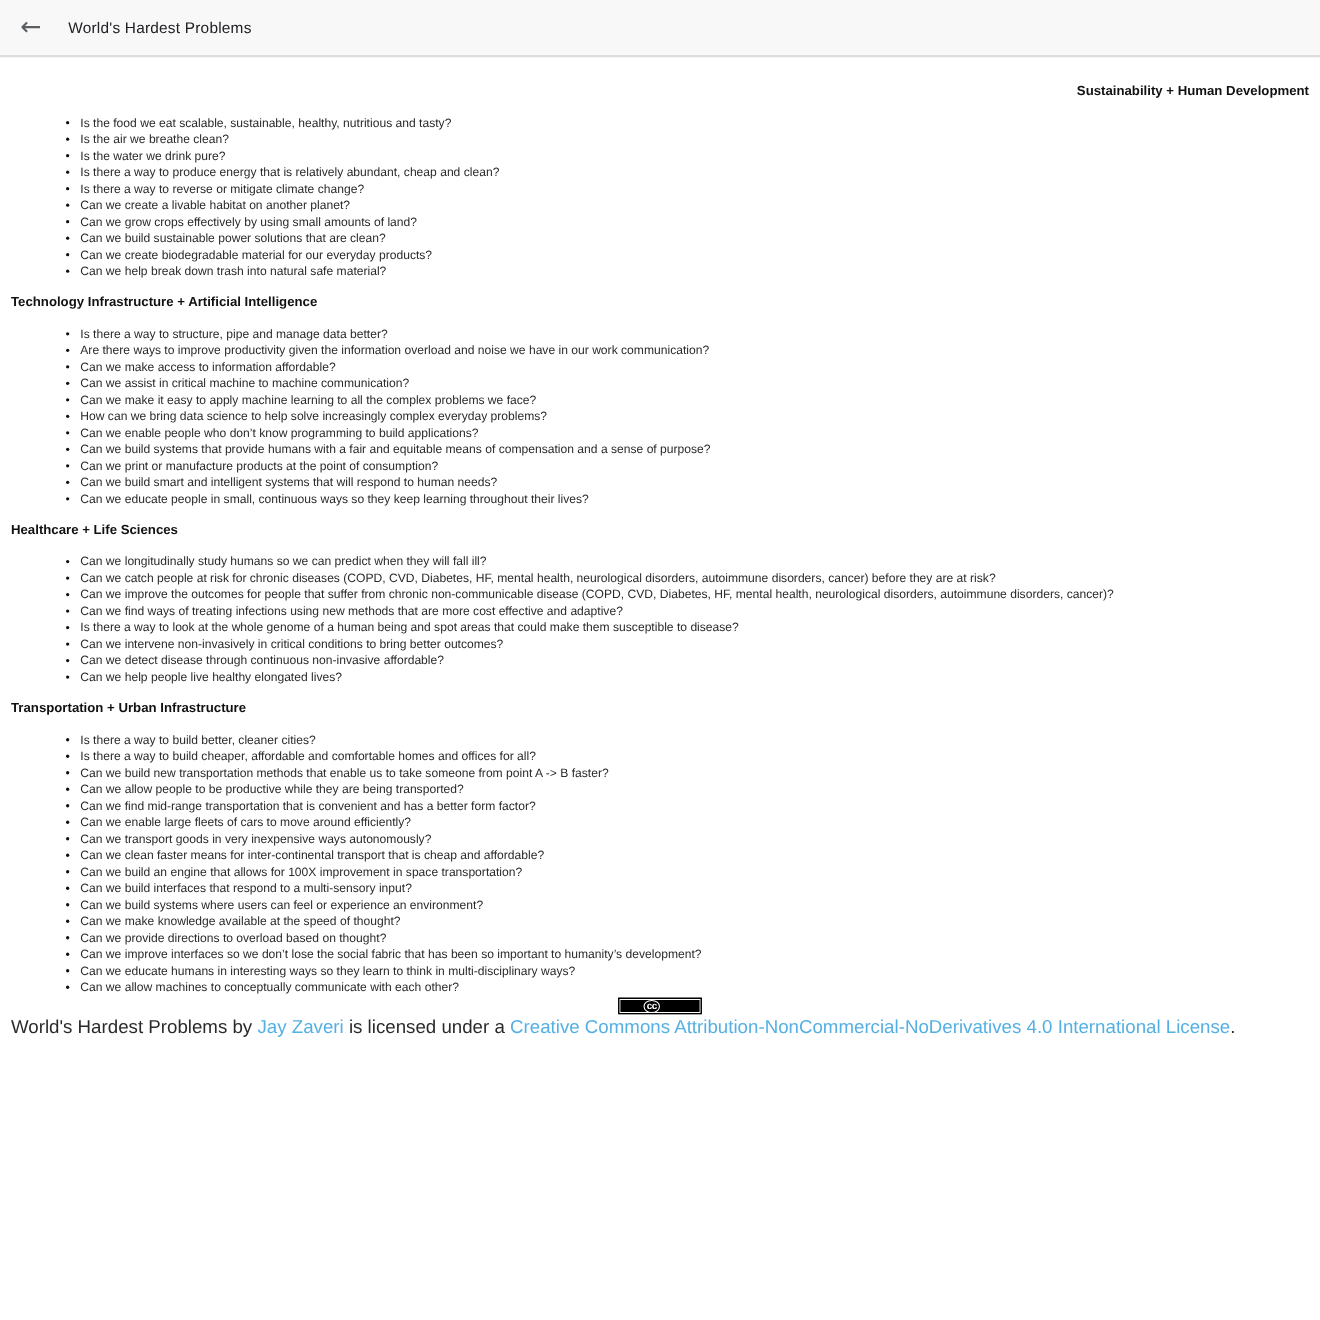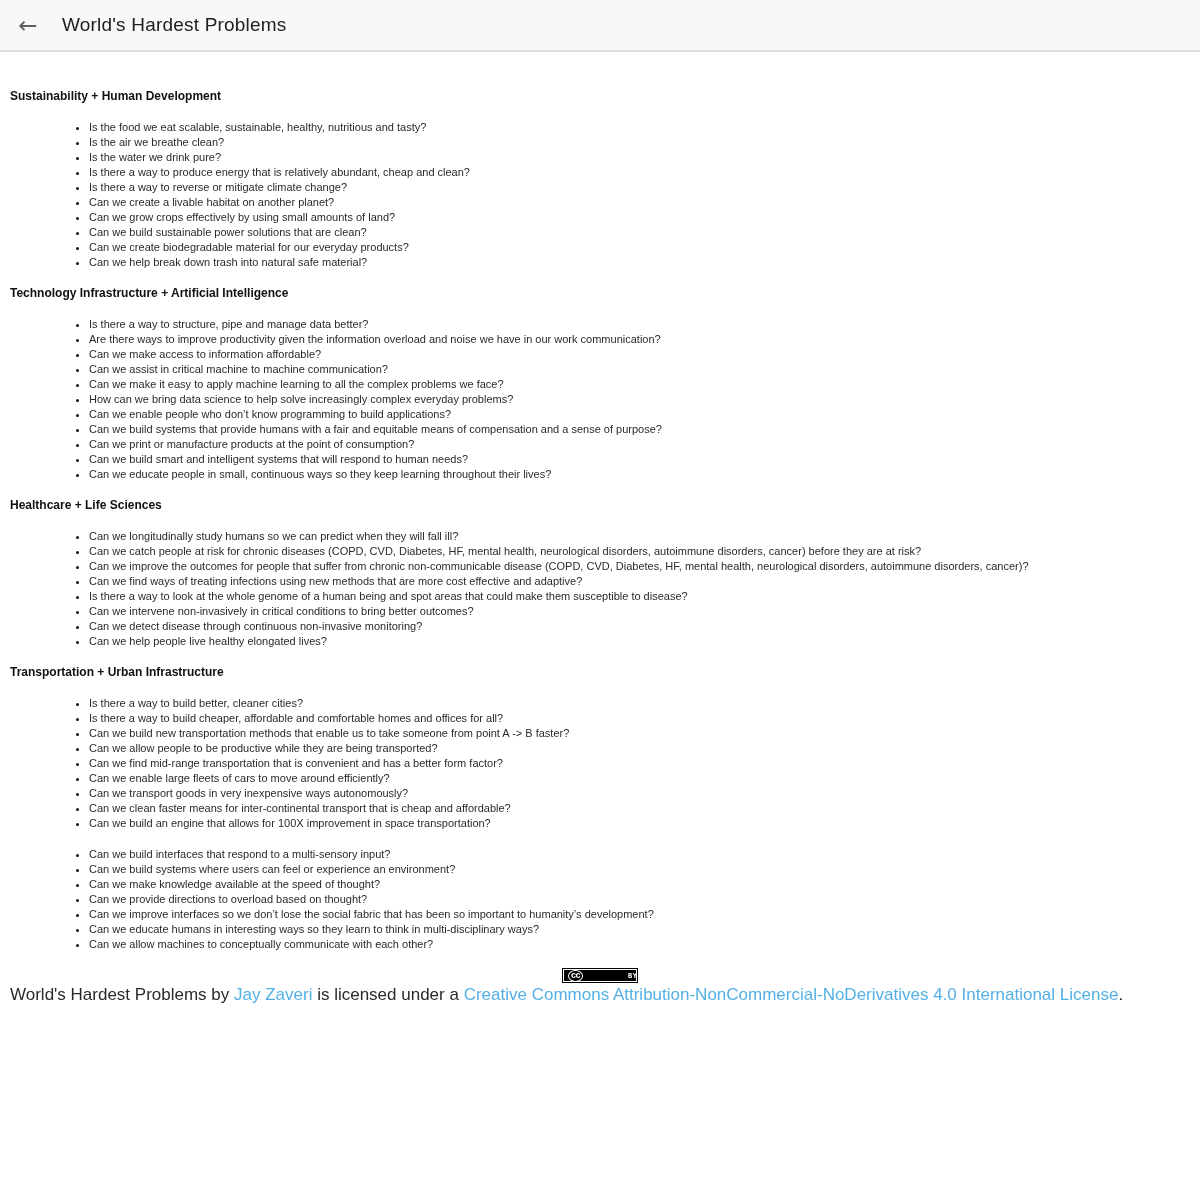--- a/index.html
+++ b/index.html
@@ -32,39 +32,39 @@
     width: 26px;
     height: 26px;
     font-size: 23px;
     line-height: 26px;
     color: #5b5e62;
     cursor: pointer;
     font-family: "DejaVu Sans", sans-serif;
   }
   .app-title {
     margin: 0 0 0 21px;
-    font-size: 19px;
+    font-size: 14px;
     font-weight: 400;
     color: #202124;
     letter-spacing: 0.2px;
   }
   
   .content {
     padding: 9px 10px 0 10px;
   }
   .section h3 {
     font-size: 12px;
     font-weight: 700;
     color: #111111;
     line-height: 15px;
     margin: 12px 0 15px 0;
   }
-  .section:first-child h3 { margin-top: 28px; }
+  .section:first-child h3 { margin-top: 14px; text-align: right; }
   .section ul {
-    margin: 16px;
+    margin: 0;
     padding: 0 0 0 63px;
     list-style: disc outside;
   }
   .section li {
     font-size: 11px;
     line-height: 15px;
     color: #2a2a2a;
   }
   .section li::marker { color: #111; }
   
@@ -82,21 +82,21 @@
     padding: 0 3px;
   }
   .cc-logo {
     color: #ffffff;
     font-size: 9px;
     line-height: 9px;
     font-weight: 700;
     border: 1px solid #ffffff;
     border-radius: 50%;
     padding: 0 2px 1px 2px;
-    margin-left: 2px;
+    margin-left: 19px;
     letter-spacing: -0.5px;
   }
   .cc-sep {
     width: 1px;
     height: 9px;
     background: #ffffff;
     margin: 0 3px 0 4px;
   }
   .cc-label {
     color: #ffffff;
@@ -165,21 +165,21 @@
         </section>
         <section class="section">
           <h3>Healthcare + Life Sciences</h3>
           <ul>
             <li>Can we longitudinally study humans so we can predict when they will fall ill?</li>
             <li>Can we catch people at risk for chronic diseases (COPD, CVD, Diabetes, HF, mental health, neurological disorders, autoimmune disorders, cancer) before they are at risk?</li>
             <li>Can we improve the outcomes for people that suffer from chronic non-communicable disease (COPD, CVD, Diabetes, HF, mental health, neurological disorders, autoimmune disorders, cancer)?</li>
             <li>Can we find ways of treating infections using new methods that are more cost effective and adaptive?</li>
             <li>Is there a way to look at the whole genome of a human being and spot areas that could make them susceptible to disease?</li>
             <li>Can we intervene non-invasively in critical conditions to bring better outcomes?</li>
-            <li>Can we detect disease through continuous non-invasive monitoring?</li>
+            <li>Can we detect disease through continuous non-invasive affordable?</li>
             <li>Can we help people live healthy elongated lives?</li>
           </ul>
         </section>
         <section class="section">
           <h3>Transportation + Urban Infrastructure</h3>
           <ul>
             <li>Is there a way to build better, cleaner cities?</li>
             <li>Is there a way to build cheaper, affordable and comfortable homes and offices for all?</li>
             <li>Can we build new transportation methods that enable us to take someone from point A -&gt; B faster?</li>
             <li>Can we allow people to be productive while they are being transported?</li>

